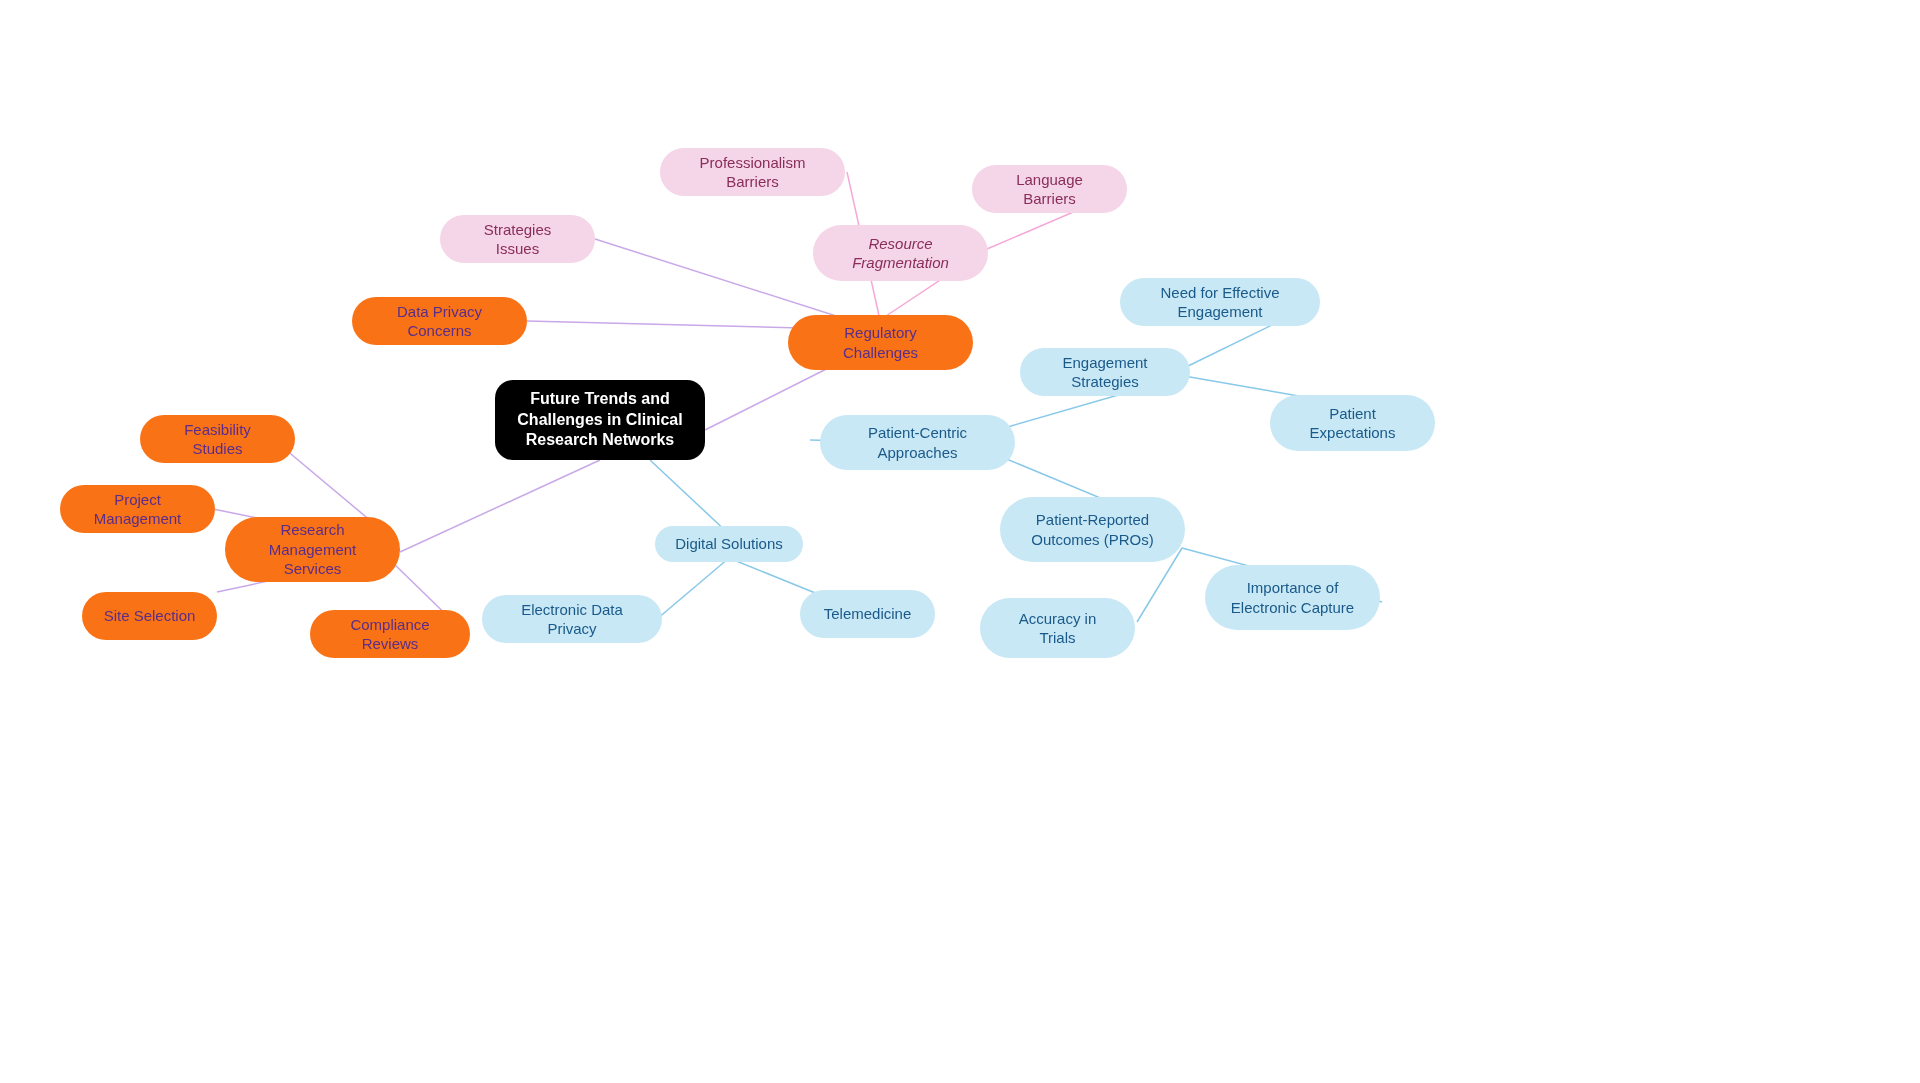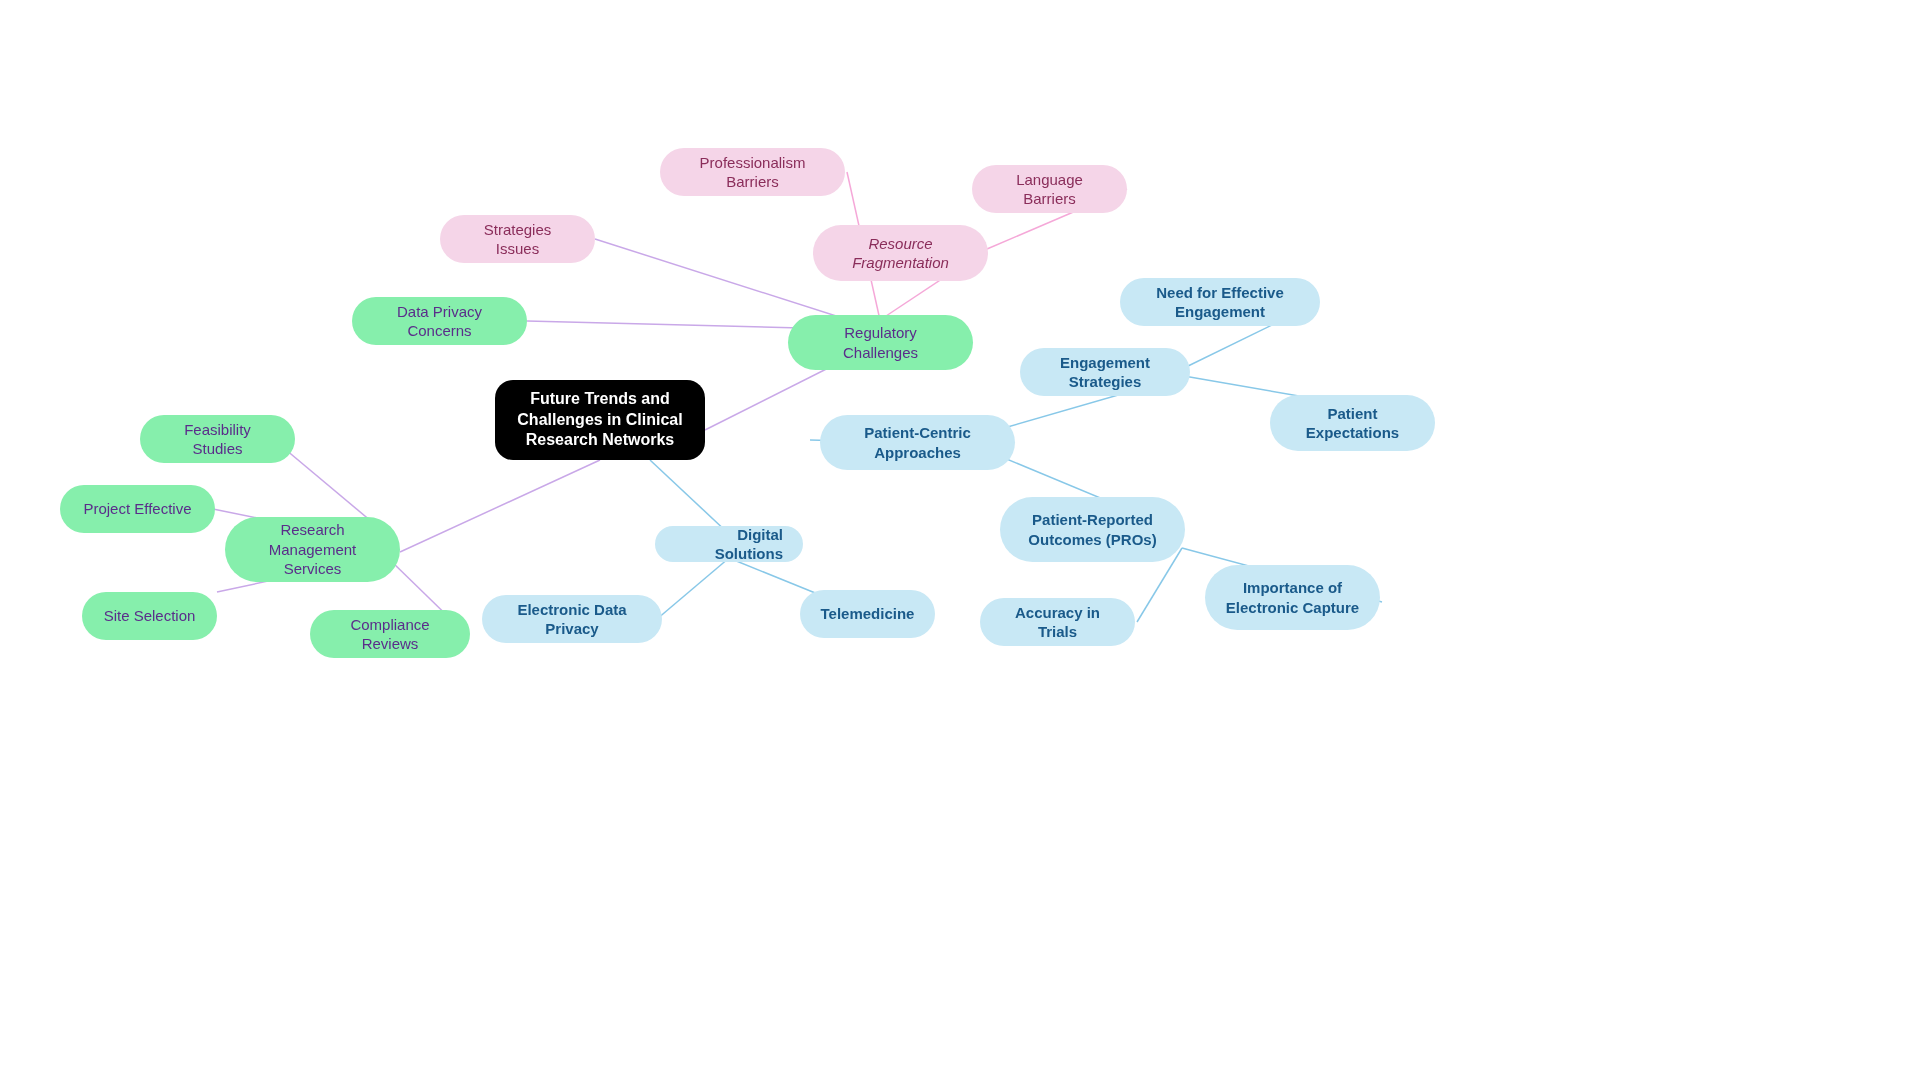--- a/index.html
+++ b/index.html
@@ -33,34 +33,33 @@
     .node-center {
       background: #000000;
       color: #ffffff;
       border-radius: 18px;
       font-size: 16px;
       font-weight: 600;
       width: 200px;
       height: 80px;
     }
     .node-purple {
-      background: #86efac;
+      background: #f97316;
       color: #5a2d8a;
       border: none;
     }
     .node-pink {
       background: #f5d5e8;
       color: #8a2d5a;
       border: none;
     }
     .node-blue {
       background: #c8e8f5;
       color: #1a5a8a;
       border: none;
-      font-weight: bold;
     }
   </style>
 </head>
 <body>
 
 <svg id="mindmap-lines" xmlns="http://www.w3.org/2000/svg">
 
   <line x1="705" y1="430" x2="880" y2="342" stroke="#c9a8e8" stroke-width="1.5"></line>
 
   <line x1="600" y1="460" x2="400" y2="552" stroke="#c9a8e8" stroke-width="1.5"></line>
@@ -136,21 +135,21 @@
 <div class="node node-purple" style="left: 225px; top: 517px; width: 175px; height: 65px;">
   <span>Research Management
 Services</span>
 </div>
 
 <div class="node node-purple" style="left: 140px; top: 415px; width: 155px; height: 48px;">
   <span>Feasibility Studies</span>
 </div>
 
 <div class="node node-purple" style="left: 60px; top: 485px; width: 155px; height: 48px;">
-  <span>Project Effective</span>
+  <span>Project Management</span>
 </div>
 
 <div class="node node-purple" style="left: 82px; top: 568px; width: 135px; height: 48px; margin-top: 24px;">
   <span>Site Selection</span>
 </div>
 
 <div class="node node-purple" style="left: 310px; top: 610px; width: 160px; height: 48px;">
   <span>Compliance Reviews</span>
 </div>
 
@@ -180,20 +179,20 @@
 
 <div class="node node-blue" style="left: 1270px; top: 395px; width: 165px; height: 56px;">
   <span>Patient Expectations</span>
 </div>
 
 <div class="node node-blue" style="left: 1000px; top: 497px; width: 185px; height: 65px;">
   <span>Patient-Reported Outcomes
 (PROs)</span>
 </div>
 
-<div class="node node-blue" style="left: 980px; top: 598px; width: 155px; height: 48px;">
+<div class="node node-blue" style="left: 980px; top: 598px; width: 155px; height: 60px;">
   <span>Accuracy in Trials</span>
 </div>
 
 <div class="node node-blue" style="left: 1205px; top: 565px; width: 175px; height: 65px;">
   <span>Importance of Electronic
 Capture</span>
 </div>
 
 </body></html>

